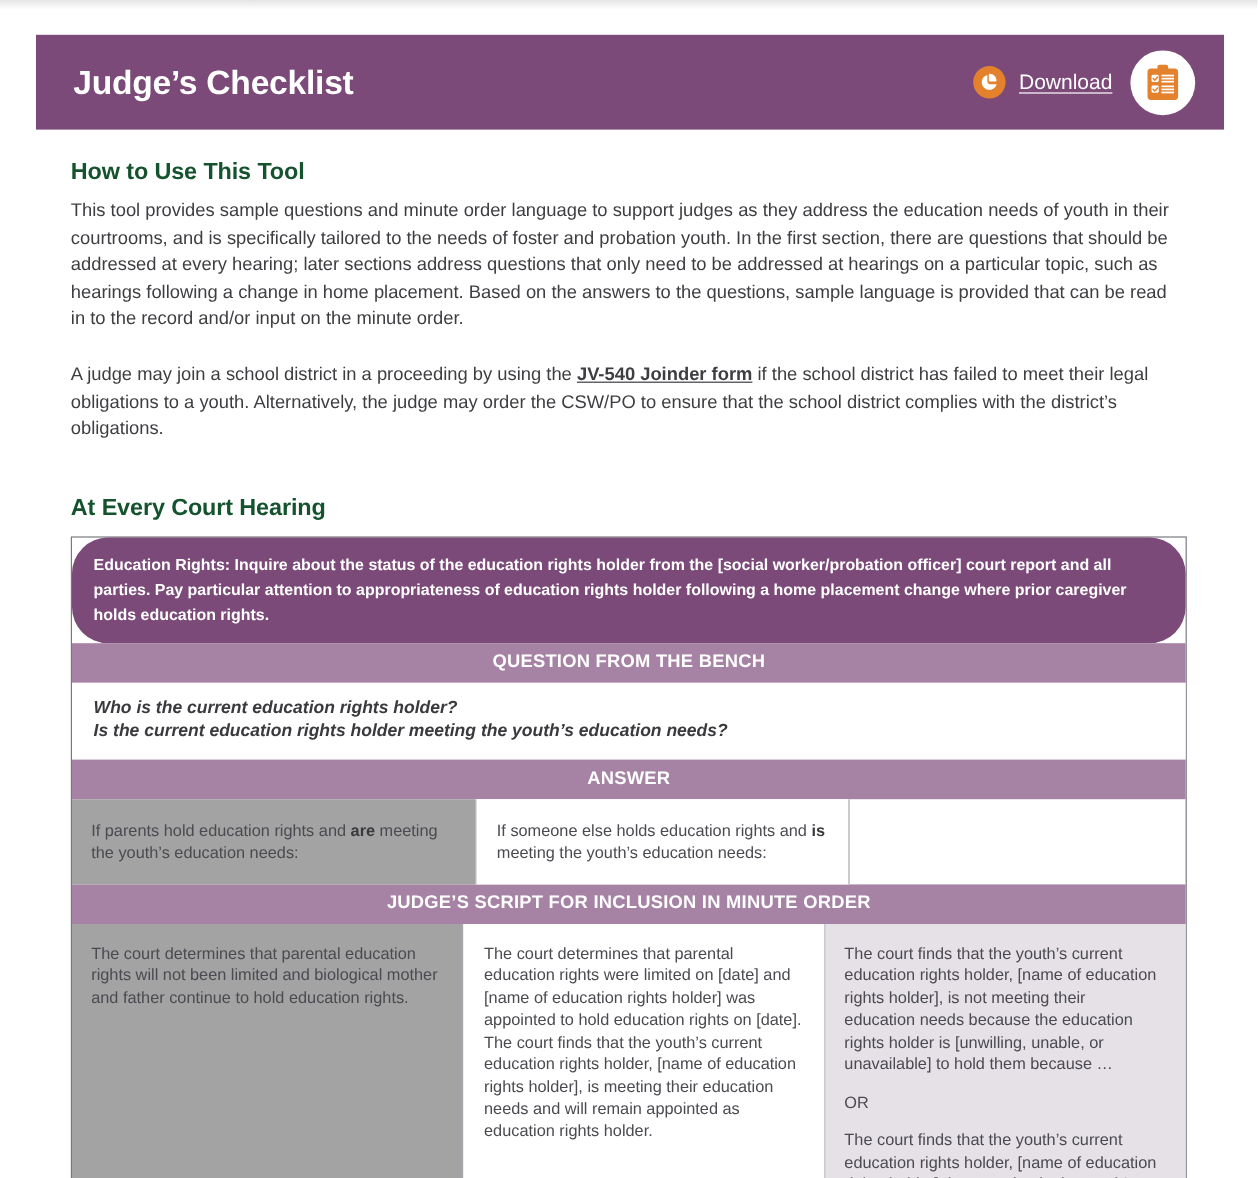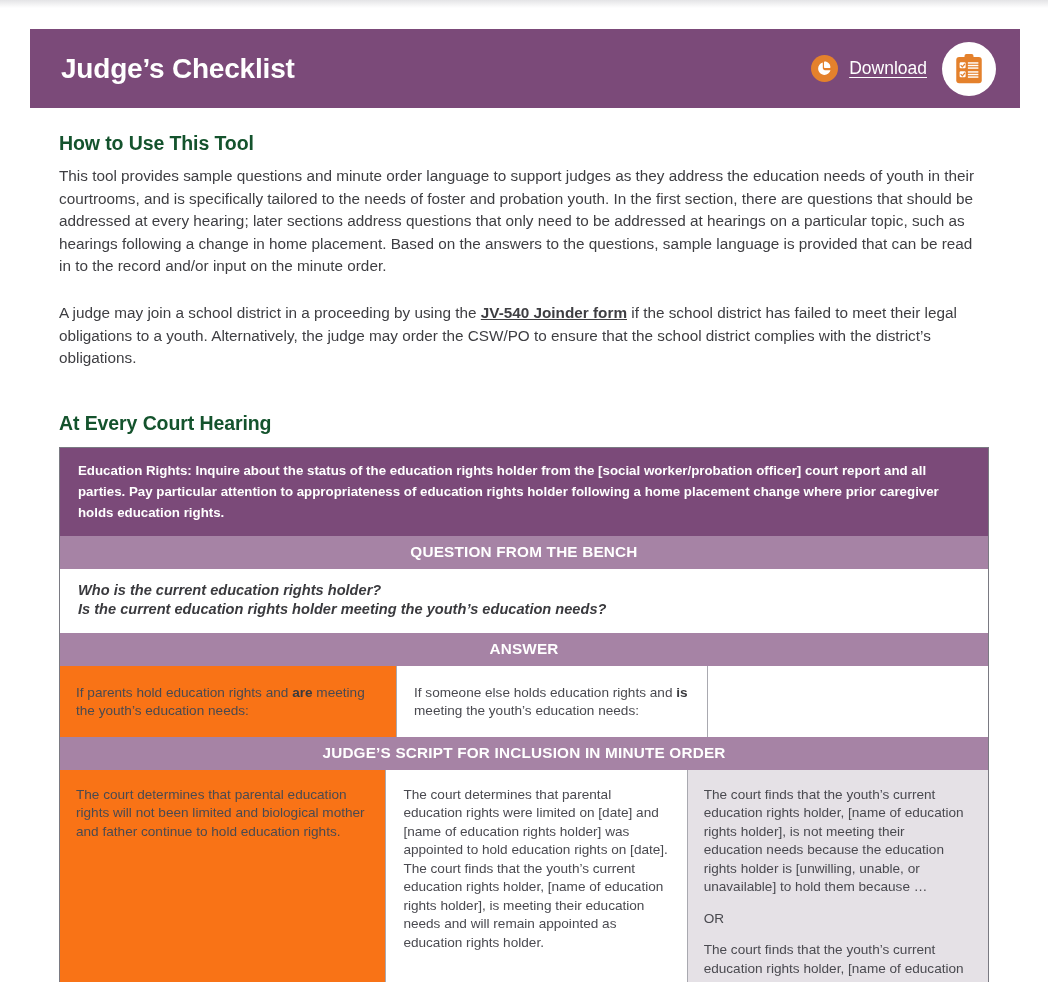--- a/index.html
+++ b/index.html
@@ -115,20 +115,21 @@
     margin-top: 0;
     box-sizing: border-box;
   }
   .row-prompt {
     background: #7b4a79;
     color: #ffffff;
     font-size: 13.3px;
     font-weight: bold;
     line-height: 21px;
     padding: 12px 16px 13px 18px;
+    border-radius: 30px;
   }
   .band {
     background: #a683a5;
     color: #ffffff;
     font-size: 15.3px;
     font-weight: bold;
     text-align: center;
     padding: 7px 0 8px 0;
     letter-spacing: 0.2px;
   }
@@ -144,21 +145,21 @@
   .cols {
     display: flex;
     align-items: stretch;
   }
   .col {
     box-sizing: border-box;
     font-size: 13.6px;
     line-height: 18.5px;
     color: #4a4a50;
   }
-  .col-1 { width: 336px; background: #f97316; padding: 18px 20px 16px 16px; }
+  .col-1 { width: 336px; background: #a3a3a3; padding: 18px 20px 16px 16px; }
   .col-2 { width: 312px; background: #ffffff; padding: 18px 18px 16px 17px;
            border-left: 1px solid #a9a9b0; border-right: 1px solid #a9a9b0; }
   .col-3 { width: 310px; background: #e5e1e6; padding: 18px 22px 16px 16px; }
   .col b { font-weight: bold; color: #3a3a3e; }
   .col p { margin: 0; }
   .col p + p { margin-top: 13px; }
   .script-row .col-1 { padding-top: 16px; }
   .script-row .col-2 { padding-top: 16px; }
   .script-row .col-3 { padding-top: 16px; }
 </style>

